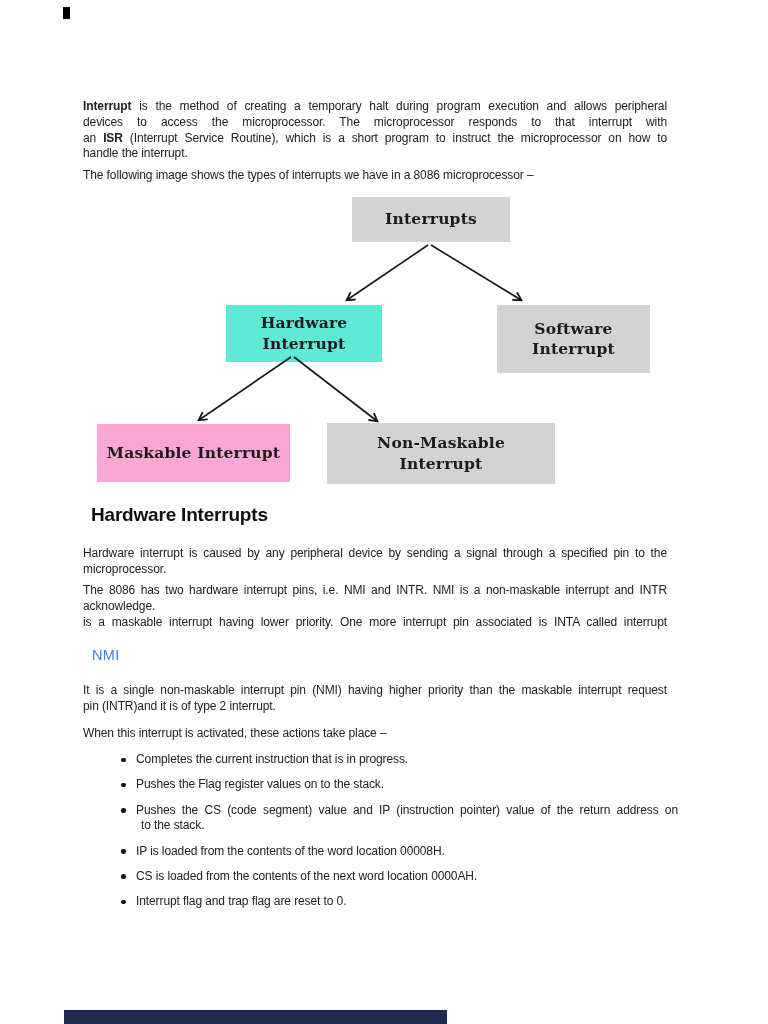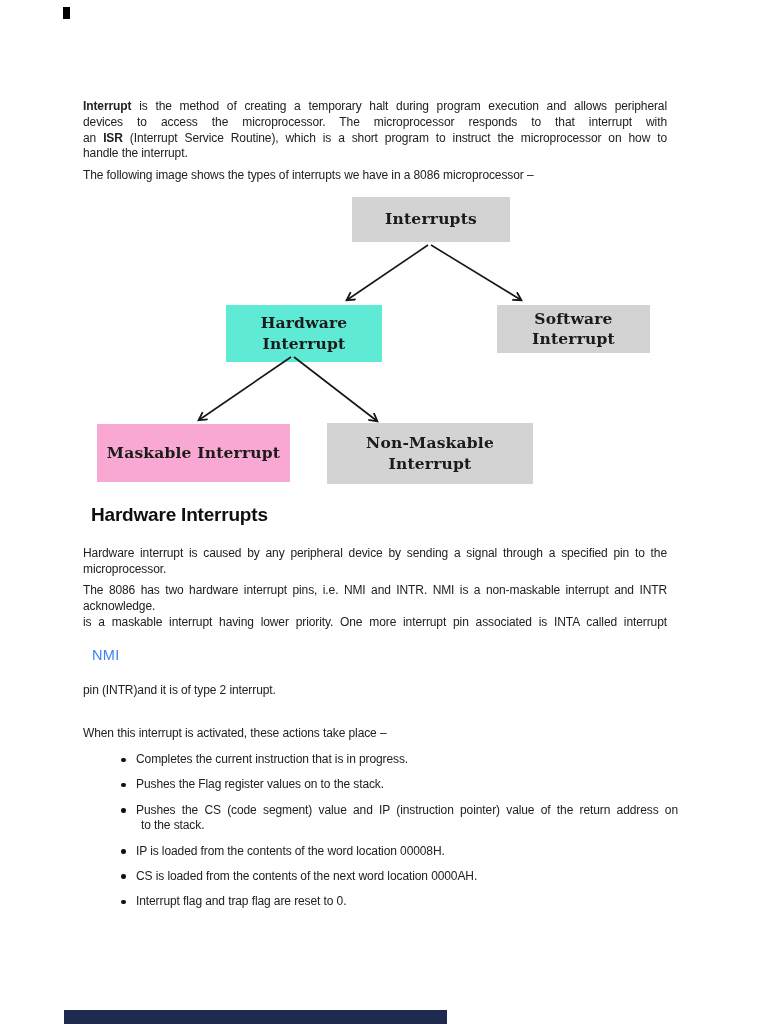--- a/index.html
+++ b/index.html
@@ -55,24 +55,24 @@
     <div class="tline"><span>handle the interrupt.</span></div>
   </div>
 <div class="para" id="p2">
   <div class="tline">The following image shows the types of interrupts we have in a 8086 microprocessor –</div>
 </div>
 
 <div class="diagram">
     <div class="dbox" style="left: 352px; top: 197px; width: 158px; height: 45px; background: rgb(211, 211, 211); color: rgb(27, 27, 27);">Interrupts</div>
     <div class="dbox" style="left: 226px; top: 305px; width: 156px; height: 57px; background: #5eead4; color: rgb(27, 27, 27);">Hardware
 Interrupt</div>
-    <div class="dbox" style="left: 497px; top: 305px; width: 153px; height: 48px; background: rgb(211, 211, 211); color: rgb(27, 27, 27);">Software
+    <div class="dbox" style="left: 497px; top: 305px; width: 153px; height: 68px; background: rgb(211, 211, 211); color: rgb(27, 27, 27);">Software
 Interrupt</div>
     <div class="dbox" style="left: 97px; top: 424px; width: 193px; height: 58px; background: #f9a8d4; color: rgb(27, 27, 27);">Maskable Interrupt</div>
-    <div class="dbox" style="left: 327px; top: 423px; width: 206px; height: 61px; background: rgb(211, 211, 211); color: rgb(27, 27, 27);">Non-Maskable
+    <div class="dbox" style="left: 327px; top: 423px; width: 228px; height: 61px; background: rgb(211, 211, 211); color: rgb(27, 27, 27);">Non-Maskable
 Interrupt</div>
     <svg width="768" height="1024" viewBox="0 0 768 1024" class="arrows">
       <defs>
         <marker id="ah" markerUnits="userSpaceOnUse" markerWidth="12" markerHeight="12" refX="8.5" refY="5" orient="auto">
           <path d="M1,0.5 L9,5 L1,9.5" fill="none" stroke="#151515" stroke-width="1.8"></path>
         </marker>
       </defs>
       <line x1="428" y1="245" x2="347" y2="300" stroke="#151515" stroke-width="1.6" marker-end="url(#ah)"></line>
       <line x1="431" y1="245" x2="521" y2="300" stroke="#151515" stroke-width="1.6" marker-end="url(#ah)"></line>
       <line x1="291" y1="357" x2="199" y2="420" stroke="#151515" stroke-width="1.6" marker-end="url(#ah)"></line>
@@ -86,20 +86,21 @@
     <div class="tline"><span>microprocessor.</span></div>
   </div>
 <div class="para" id="p4">
     <div class="tline just"><span>The 8086 has two hardware interrupt pins, i.e. NMI and INTR. NMI is a non-maskable interrupt and INTR</span></div>
     <div class="tline"><span>acknowledge.</span></div>
     <div class="tline just"><span>is a maskable interrupt having lower priority. One more interrupt pin associated is INTA called interrupt</span></div>
   </div>
 
 <h2 class="h-sub">NMI</h2>
 <div class="para" id="p5">
+    <div class="tline just"><span>It is a single non-maskable interrupt pin (NMI) having higher priority than the maskable interrupt request</span></div>
     <div class="tline"><span>pin (INTR)and it is of type 2 interrupt.</span></div>
   </div>
 <div class="para" id="p6">
   <div class="tline">When this interrupt is activated, these actions take place –</div>
 </div>
 <div class="bullets">
     <div class="brow">
       <span class="bdot"></span>
       <div class="btxt">
         <div class="tline"><span>Completes the current instruction that is in progress.</span></div>

